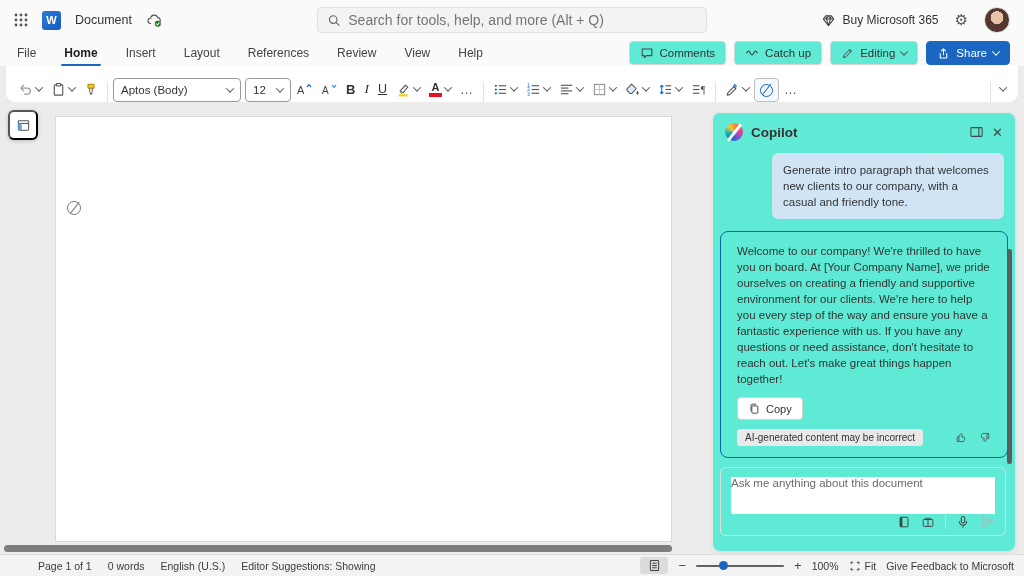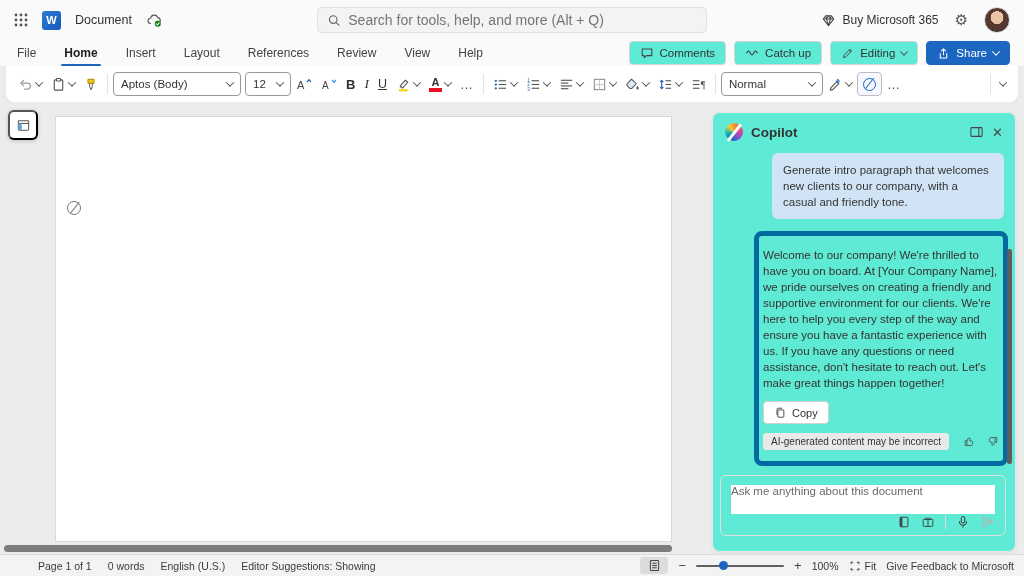--- a/index.html
+++ b/index.html
@@ -34,21 +34,21 @@
   .mb-right { margin-left:auto; display:flex; align-items:center; gap:8px; }
   .pillbtn { display:flex; align-items:center; gap:6px; height:24px; padding:0 10px; border:1px solid #d4d4d4;
     border-radius:4px; background:#5eead4; font-size:11.5px; color:#333; cursor:pointer; }
   .sharebtn { background:#1a66c0; border-color:#1a66c0; color:#fff; }
   .chv { width:6px; height:6px; border-right:1.3px solid #555; border-bottom:1.3px solid #555;
     transform:rotate(45deg) translate(-1px,-1px); display:inline-block; }
   .sharebtn .chv { border-color:#fff; }
 
   
   .ribbon-wrap { height:36px; padding:0 6px; background:#ececec; flex:0 0 auto; }
-  .ribbon { height:36px; background:#fff; border-radius:0 0 8px 8px; display:flex; align-items:center;
+  .ribbon { height:36px; background:#fff; border-radius:0 0 8px 8px; display:flex; align-items:flex-end;
     padding:0 8px; gap:1px; box-shadow:0 1px 2px rgba(0,0,0,.06); }
   .rbtn { display:inline-flex; align-items:center; gap:3px; height:26px; padding:0 4px; border-radius:4px; cursor:pointer; }
   .rsep { width:1px; height:20px; background:#e3e3e3; margin:0 4px; flex:0 0 auto; }
   .selbox { display:flex; align-items:center; justify-content:space-between; border:1px solid #999;
     border-radius:4px; height:24px; padding:0 7px; font-size:11.5px; color:#333; background:#fff; cursor:pointer; }
   .bld { font-weight:bold; font-size:13px; color:#333; }
   .itl { font-style:italic; font-family:"Liberation Serif",serif; font-size:13.5px; color:#333; }
   .und { font-size:12.5px; text-decoration:underline; color:#333; }
   .fontclr { font-size:11px; color:#333; font-weight:bold; line-height:10px; text-align:center; }
   .fontclr .bar { display:block; width:13px; height:3.5px; background:#e81123; margin-top:1.5px; }
@@ -76,30 +76,30 @@
   .cp-logo { width:18px; height:18px; border-radius:50%; position:relative;
     background:conic-gradient(from 200deg,#0b67c2,#19b4b0,#f3c83d,#ee8130,#e0498c,#8f4fd1,#0b67c2); }
   .cp-logo::after { content:""; position:absolute; left:47%; top:-8%; width:2.5px; height:116%;
     background:#fff; transform:rotate(38deg); }
   .panel-title { font-size:13.5px; font-weight:bold; color:#333; flex:1; }
   .hd-ic { color:#444; cursor:pointer; display:flex; align-items:center; }
   .close-x { font-size:13px; color:#444; }
   .panel-body { flex:1; padding:0 7px; overflow:hidden; }
   .bubble { margin:6px 4px 0 auto; width:232px; background:#d0e4f6; border-radius:6px; padding:9px 11px;
     font-size:11.5px; line-height:16px; color:#333; }
-  .resp { margin-top:12px; border:5px solid #0369a1; border-radius:8px; padding:11px 4px;margin-left:34px; }
+  .resp { margin-top:12px; border:1px solid #0369a1; border-radius:8px; padding:11px 16px; }
   .resp-text { font-size:11.5px; line-height:16px; color:#333; }
   .copybtn { margin-top:10px; display:inline-flex; align-items:center; gap:6px; border:1px solid #d1d1d1;
     border-radius:4px; padding:4px 10px; font-size:11px; color:#333; background:#fff; cursor:pointer; }
   .resp-foot { margin-top:9px; display:flex; align-items:center; justify-content:space-between; }
   .ai-badge { background:#e9e9e9; border-radius:3px; padding:3px 8px; font-size:10px; color:#333; }
   .thumbs { display:flex; gap:10px; color:#555; }
   .change-topic { margin:13px auto 0; display:flex; align-items:center; gap:6px; font-size:11px; color:#555;
     cursor:pointer; width:fit-content; }
-  .input-card { margin:0 9px 15px 7px; border:1px solid #e0e0e0; border-radius:6px; height:61px; padding:9px 10px 6px;
+  .input-card { margin:0 9px 15px 7px; border:1px solid #e0e0e0; border-radius:6px; height:69px; padding:9px 10px 6px;
     display:flex; flex-direction:column;justify-content:flex-end; }
   .input-card textarea { border:none; outline:none; resize:none; flex:1; font-size:11.5px; color:#333;
     font-family:"Liberation Sans",sans-serif; }
   .input-card textarea::placeholder { color:#6b6b6b; }
   .input-ics { display:flex; align-items:center; gap:10px; justify-content:flex-end; }
   .isep { width:1px; height:14px; background:#ddd; }
   .vscroll { position:absolute; right:3px; top:136px; width:5px; height:215px; background:#5d5d5d; border-radius:3px; }
 
   
   .statusbar { height:22px; background:#f3f3f3; border-top:1px solid #dcdcdc; display:flex; align-items:center;
@@ -342,24 +342,20 @@
       <svg class="ic" width="15" height="15" viewBox="0 0 16 16">
         <g stroke="#555" stroke-width="1.2">
               <line x1="2" y1="4" x2="9" y2="4"></line>
               <line x1="2" y1="8" x2="9" y2="8"></line>
               <line x1="2" y1="12" x2="9" y2="12"></line>
             </g>
         <text x="10.5" y="12" font-size="11" fill="#555" font-family="serif">¶</text>
       </svg>
     </span>
     <span class="rsep"></span>
-    <span class="selbox" style="width:102px;">
-      <span>Normal</span>
-      <span class="chv"></span>
-    </span>
     <span class="rbtn">
       <svg class="ic" width="15" height="15" viewBox="0 0 16 16" fill="none" stroke="#555" stroke-width="1.2" stroke-linecap="round" stroke-linejoin="round">
         <path d="M5 13.5l-2.6.6.6-2.6L9.5 5l2 2z"></path>
             <path d="M10.5 2.5l.6 1.4 1.4.6-1.4.6-.6 1.4-.6-1.4-1.4-.6 1.4-.6z" stroke="#1a66c0" stroke-width="1"></path>
       </svg>
       <span class="chv"></span>
     </span>
     <span class="copilot-rbtn rbtn">
       <span class="slash-circle" style="width:13px;height:13px;border:1.5px solid #1a66c0;color:#1a66c0;"></span>
     </span>

